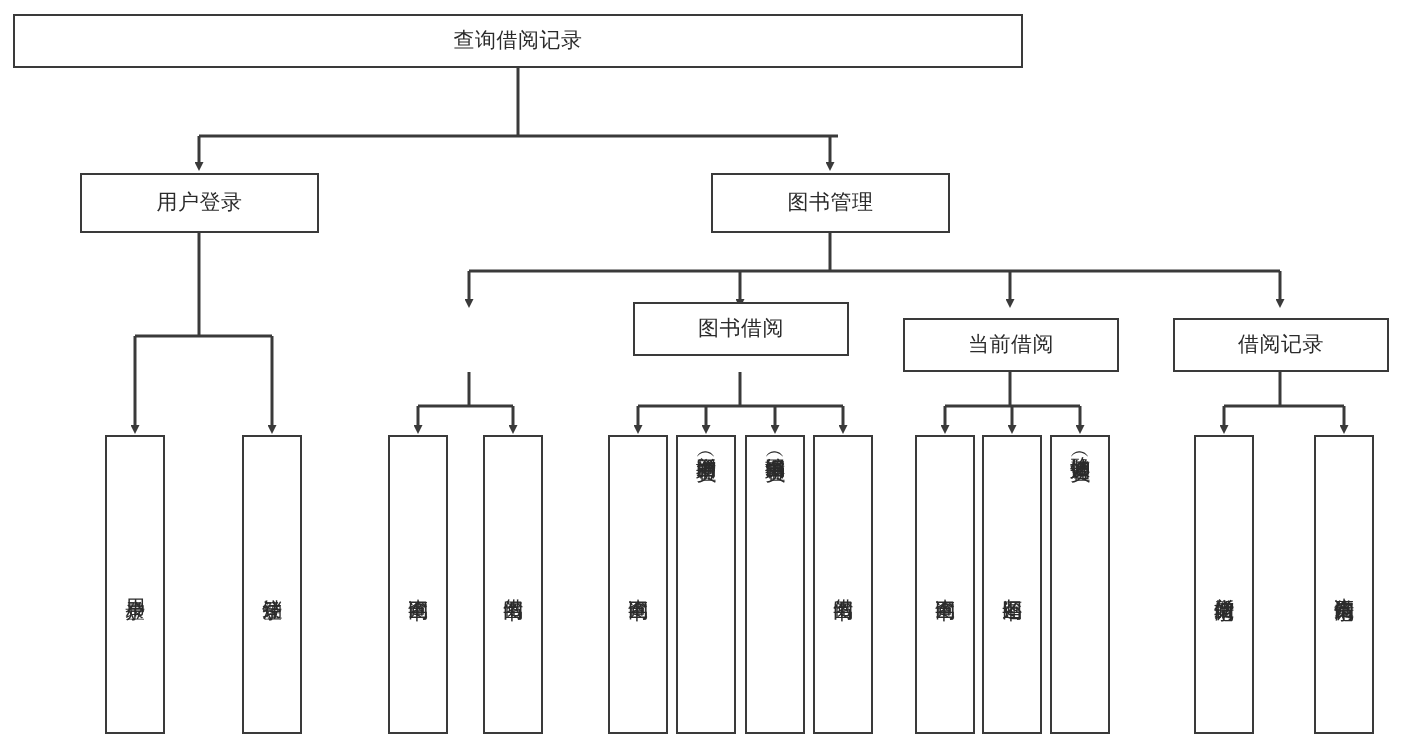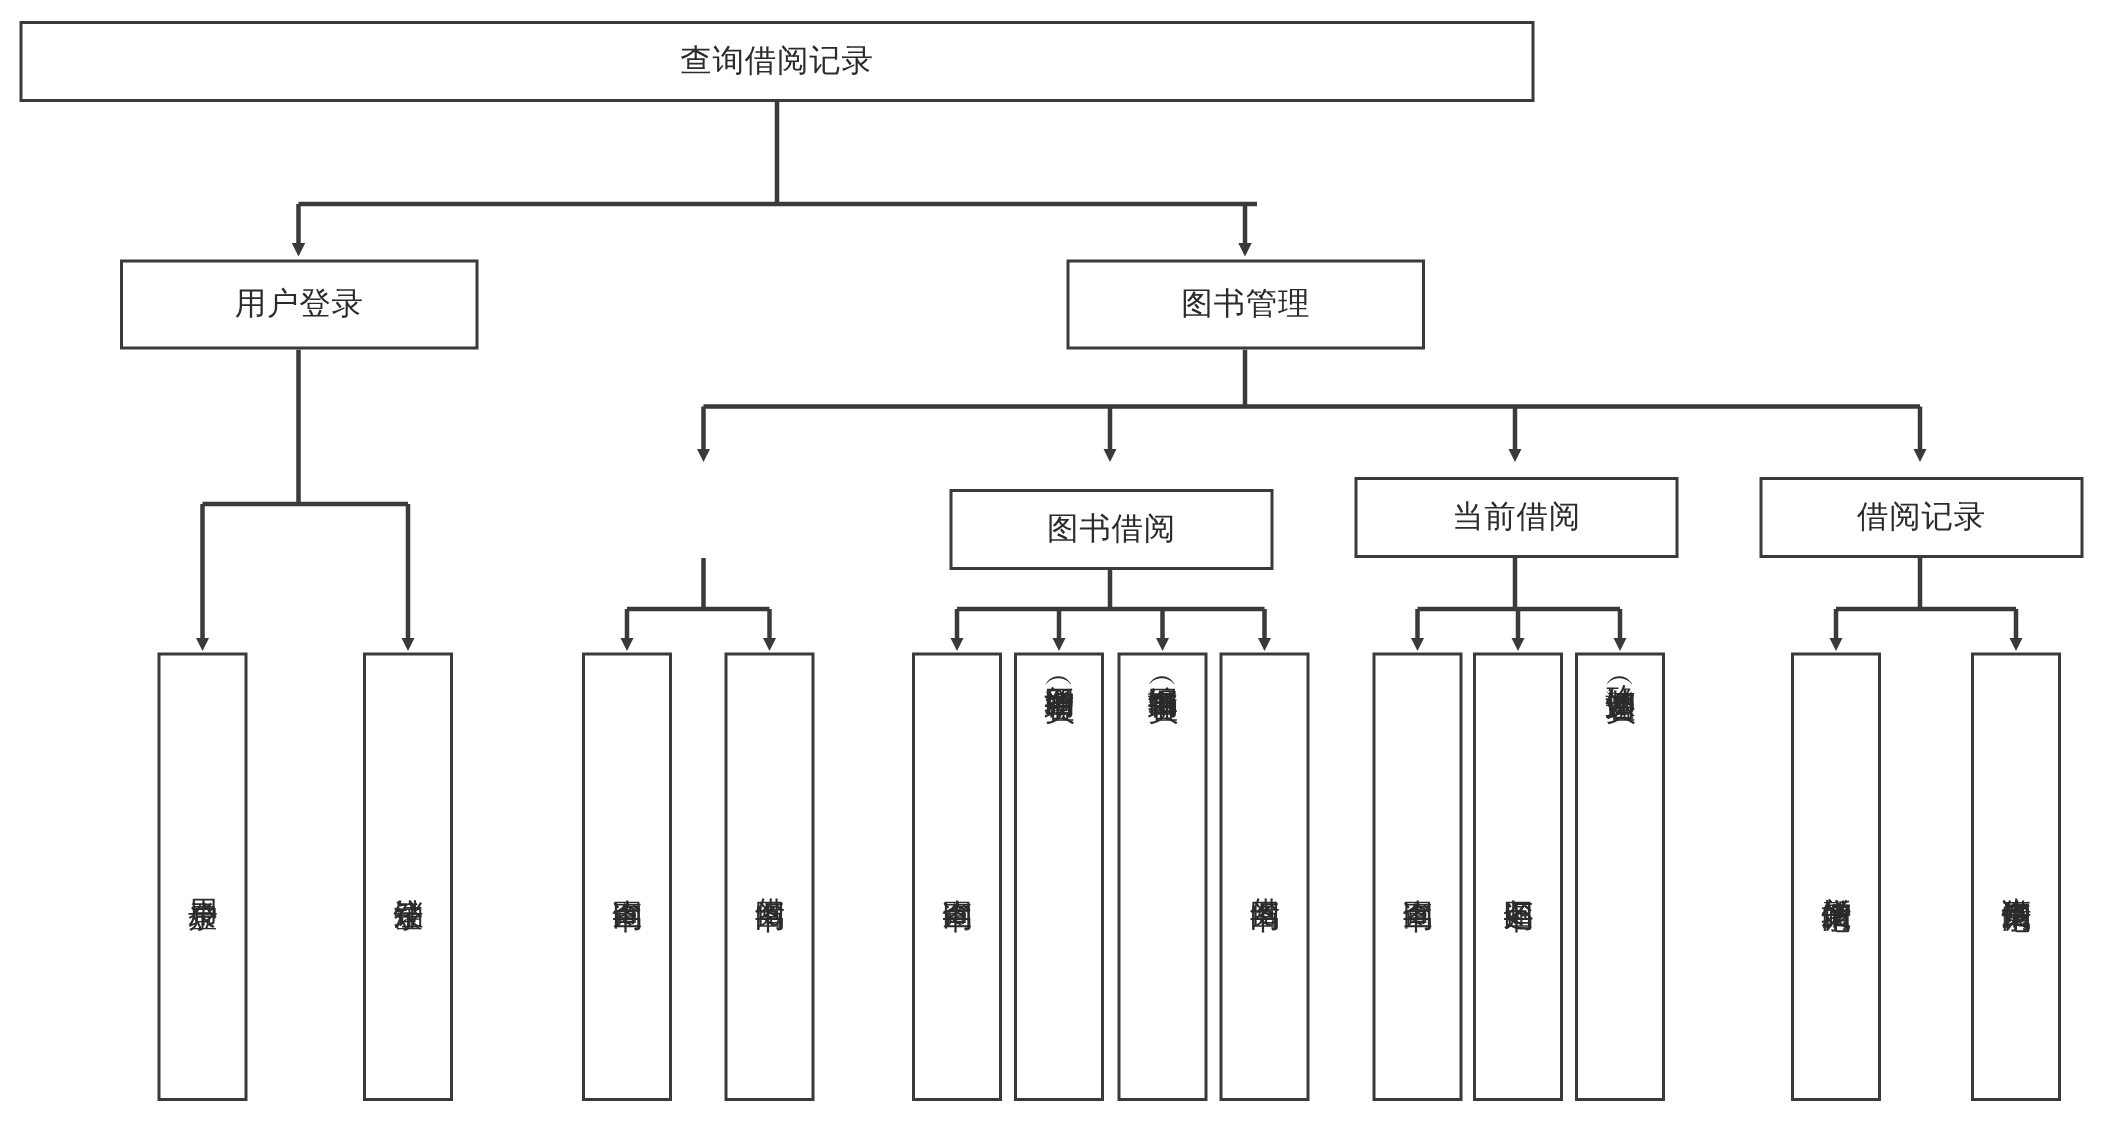--- a/index.html
+++ b/index.html
@@ -128,21 +128,21 @@
     <span class="label">查询借阅记录</span>
   </div>
 
   <div class="node horiz" style="left:80px; top:173px; width:239px; height:60px;">
     <span class="label">用户登录</span>
   </div>
   <div class="node horiz" style="left:711px; top:173px; width:239px; height:60px;">
     <span class="label">图书管理</span>
   </div>
 
-  <div class="node horiz" style="left:633px; top:326px; width:216px; height:54px;">
+  <div class="node horiz" style="left:633px; top:302px; width:216px; height:54px;">
     <span class="label">图书借阅</span>
   </div>
   <div class="node horiz" style="left:903px; top:318px; width:216px; height:54px;">
     <span class="label">当前借阅</span>
   </div>
   <div class="node horiz" style="left:1173px; top:318px; width:216px; height:54px;">
     <span class="label">借阅记录</span>
   </div>
 
   <div class="node vert" style="left:105px; top:435px; width:60px; height:299px;">

